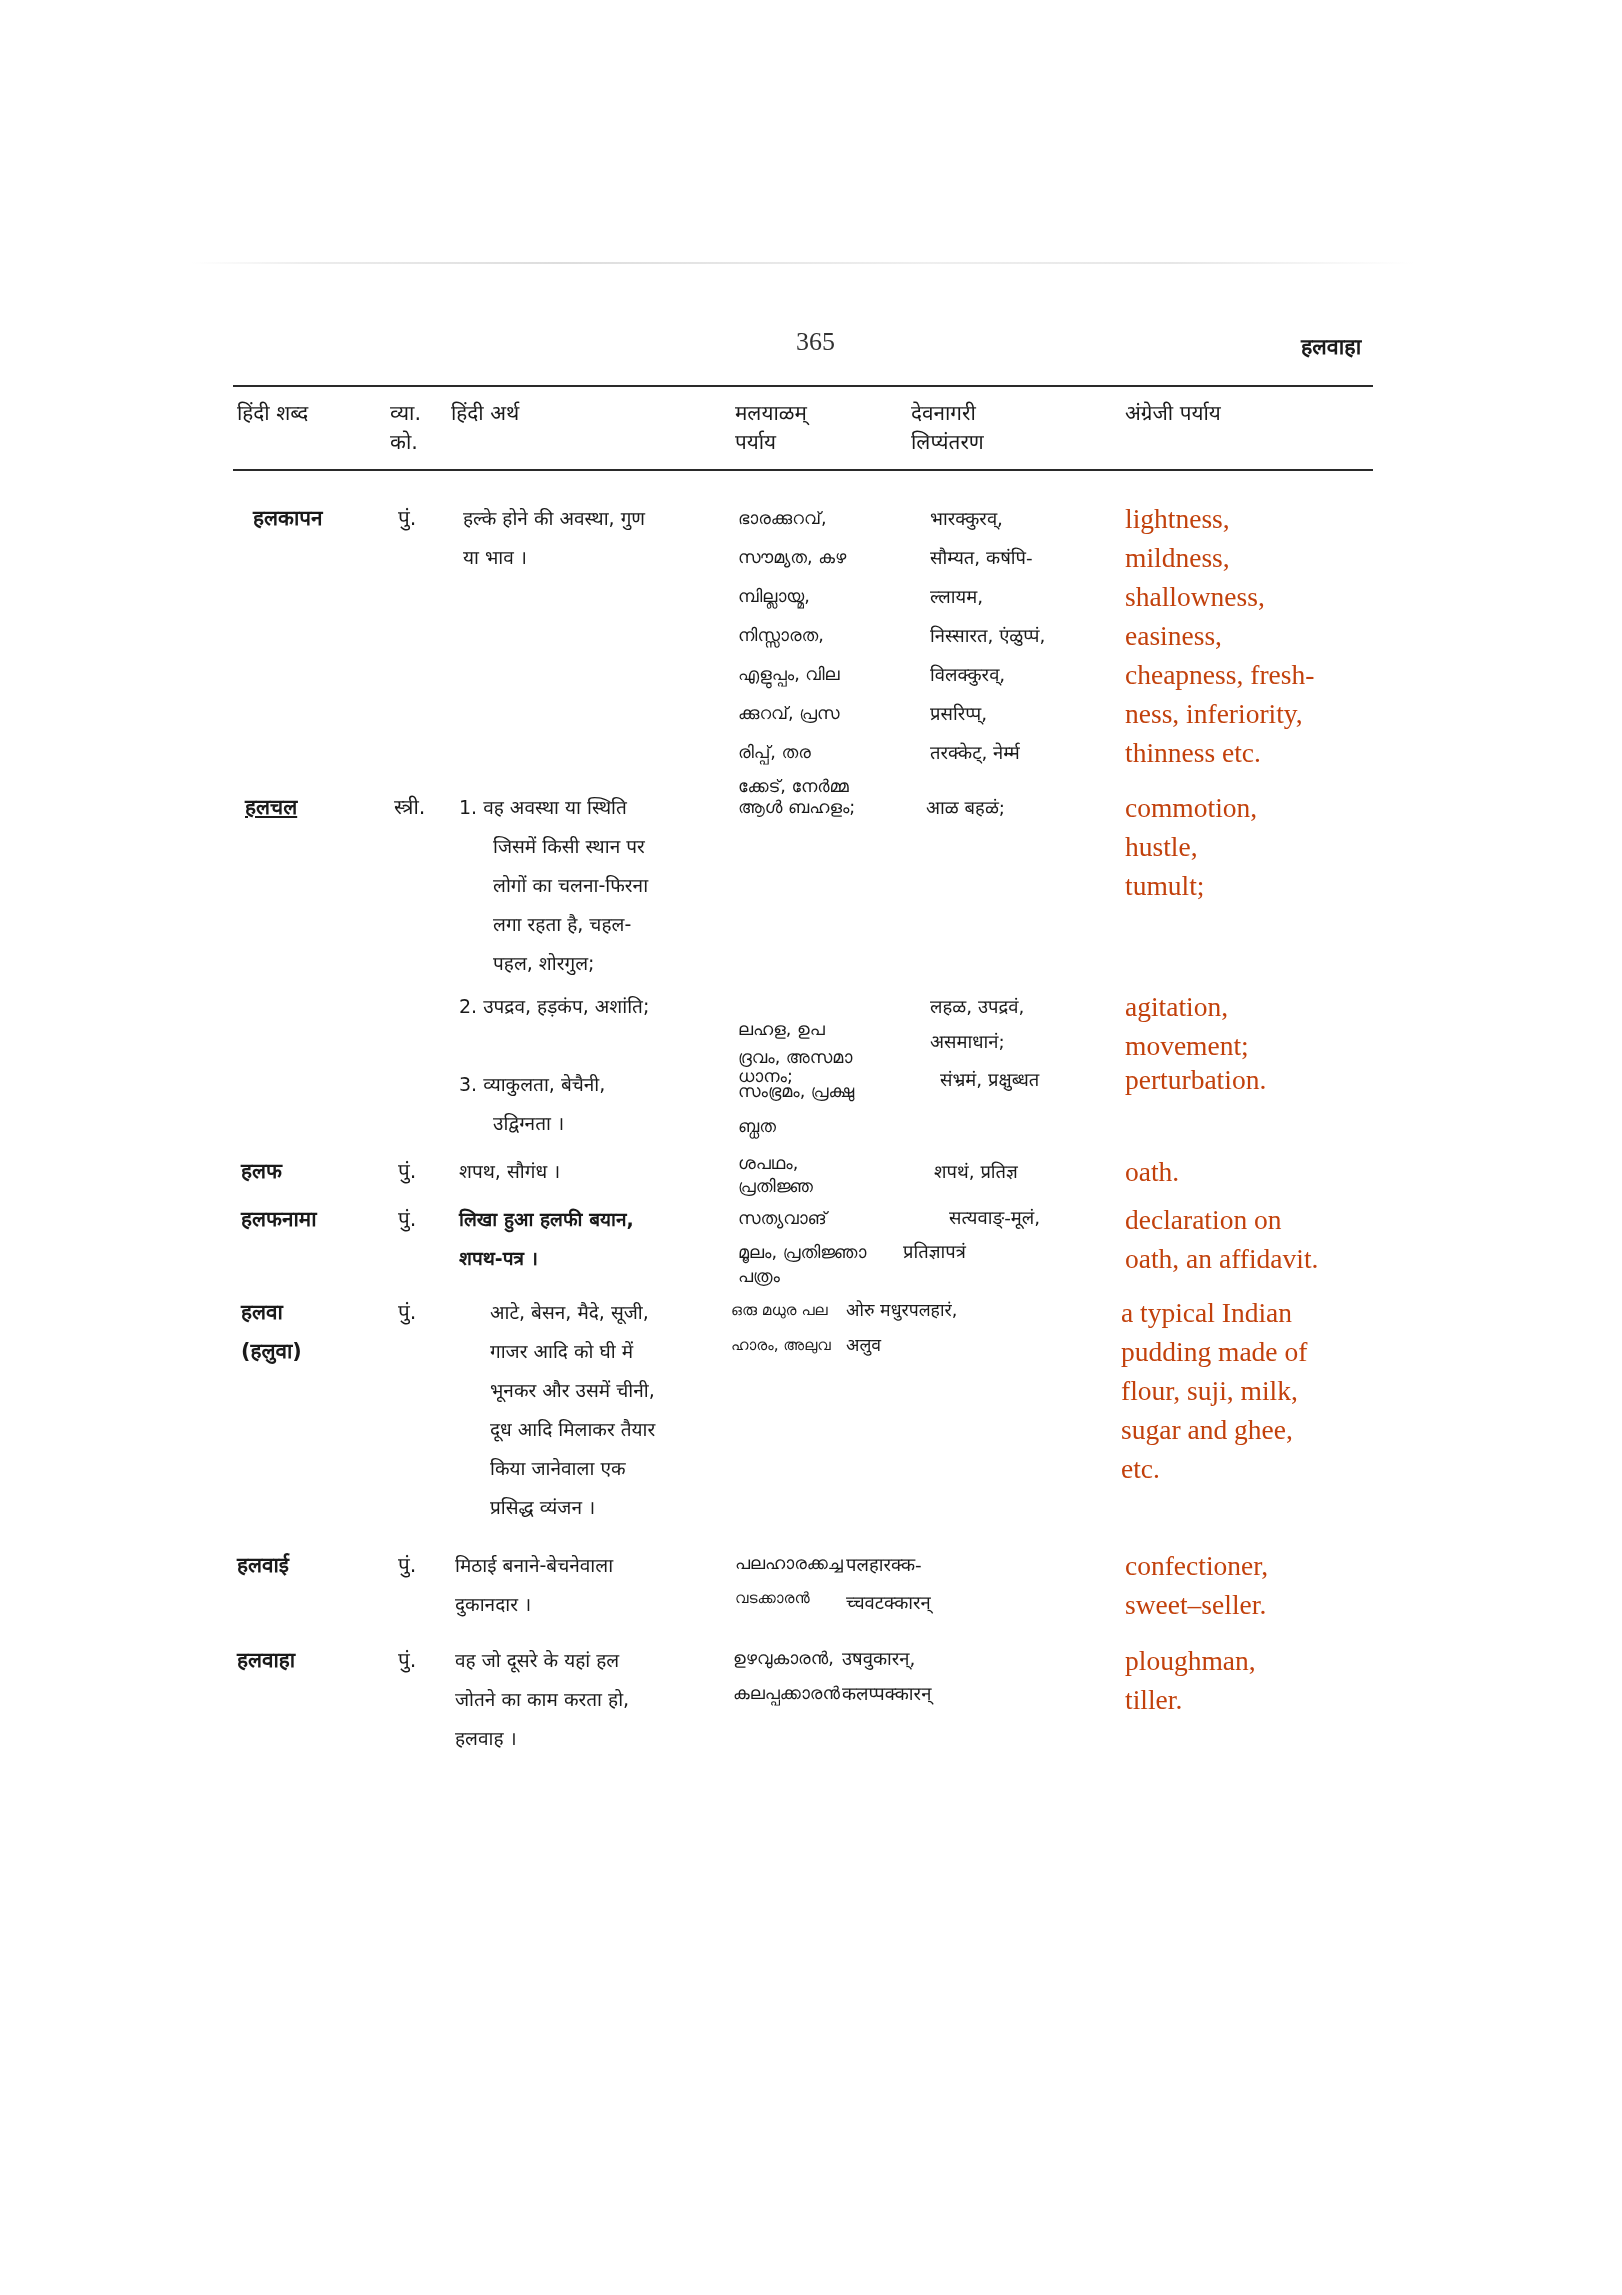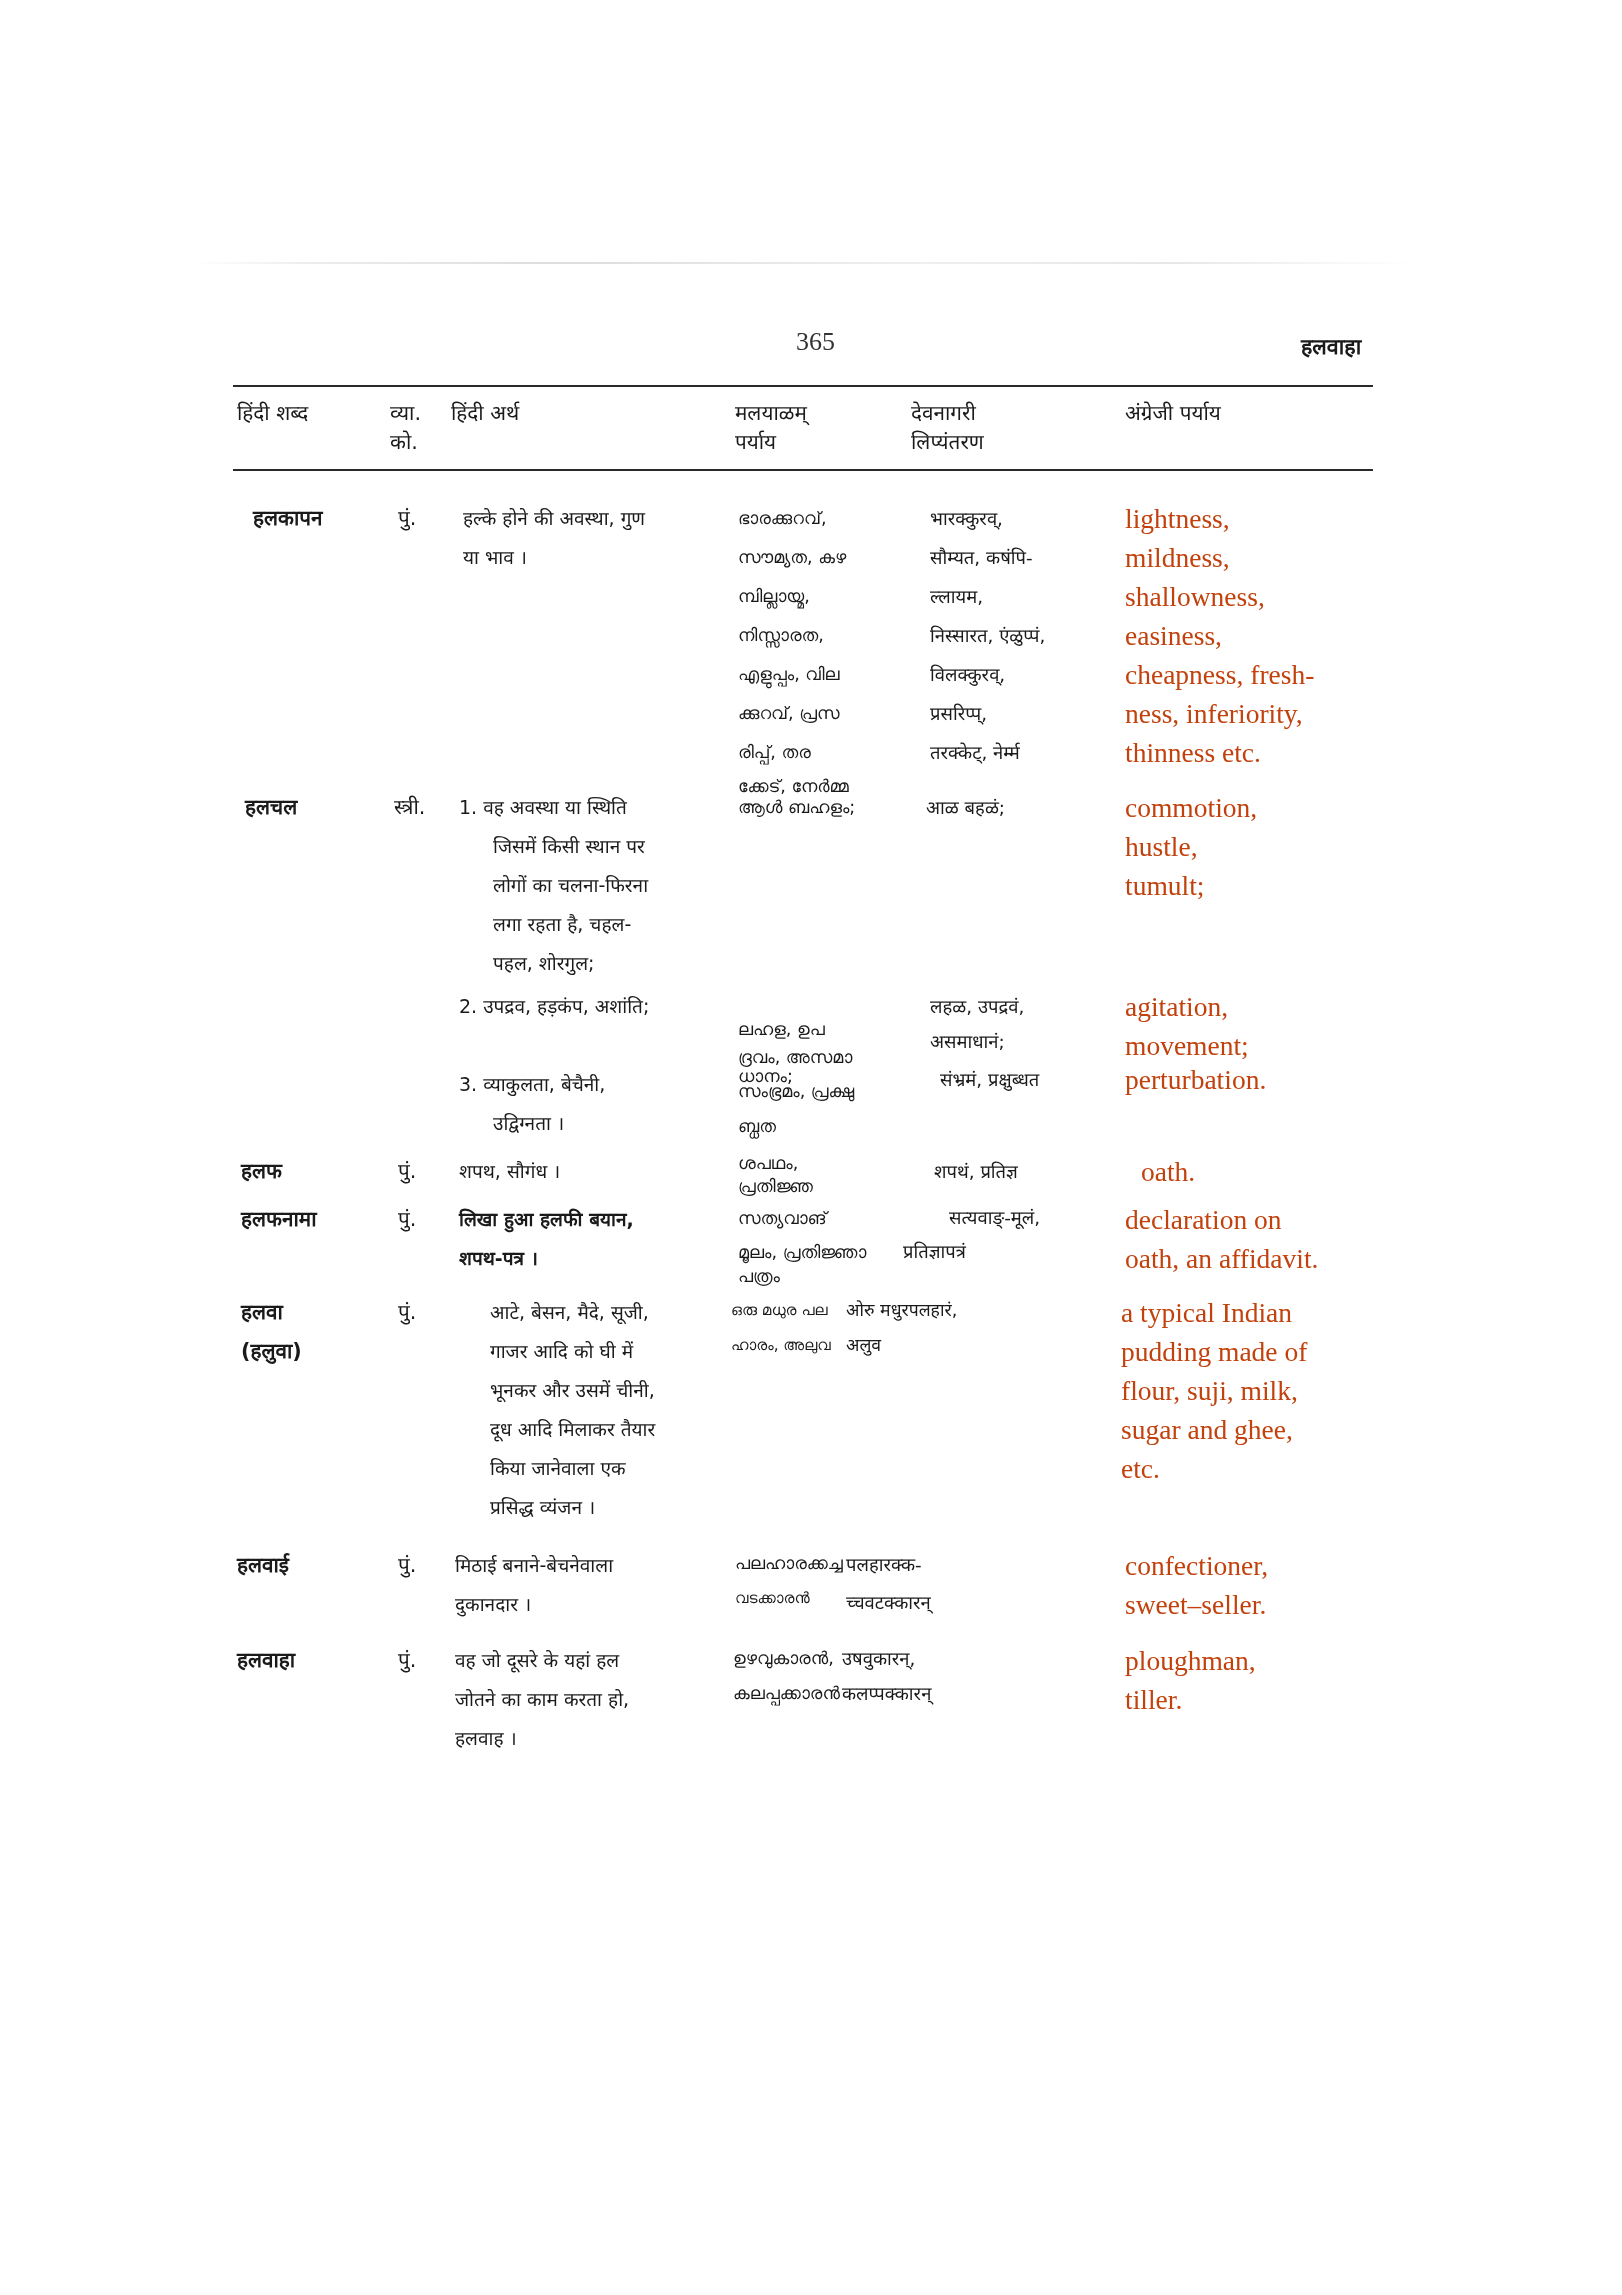--- a/index.html
+++ b/index.html
@@ -82,21 +82,21 @@
     <span class="line">mildness,</span>
     <span class="line">shallowness,</span>
     <span class="line">easiness,</span>
     <span class="line">cheapness, fresh-</span>
     <span class="line">ness, inferiority,</span>
     <span class="line">thinness etc.</span>
   </div>
 </div>
 
 <div>
-  <div class="cell hw" style="left:245px; top:788px;">
+  <div class="cell hw" style="left:245px; top:788px;text-decoration:underline;">
     <span class="line">हलचल</span>
   </div>
   <div class="cell pos" style="left:394px; top:788px;">स्त्री.</div>
   <div class="cell hi" style="left:459px; top:788px;">
     <span class="line">1. वह अवस्था या स्थिति</span>
     <span class="line" style="padding-left:34px;">जिसमें किसी स्थान पर</span>
     <span class="line" style="padding-left:34px;">लोगों का चलना-फिरना</span>
     <span class="line" style="padding-left:34px;">लगा रहता है, चहल-</span>
     <span class="line" style="padding-left:34px;">पहल, शोरगुल;</span>
   </div>
@@ -157,21 +157,21 @@
   <div class="cell hi" style="left:459px; top:1152px;">
     <span class="line">शपथ, सौगंध ।</span>
   </div>
   <div class="cell ml" style="left:738px; top:1152px; line-height:23px;">
     <span class="line">ശപഥം,</span>
     <span class="line">പ്രതിജ്ഞ</span>
   </div>
   <div class="cell dv" style="left:934px; top:1152px;">
     <span class="line">शपथं, प्रतिज्ञ</span>
   </div>
-  <div class="cell en" style="left:1125px; top:1152px;margin-left:16px;">
+  <div class="cell en" style="left:1125px; top:1152px;">
     <span class="line">oath.</span>
   </div>
 </div>
 
 <div>
   <div class="cell hw" style="left:241px; top:1200px;">
     <span class="line">हलफनामा</span>
   </div>
   <div class="cell pos" style="left:398px; top:1200px;">पुं.</div>
   <div class="cell hi" style="left:459px; top:1200px;font-weight:bold;">

